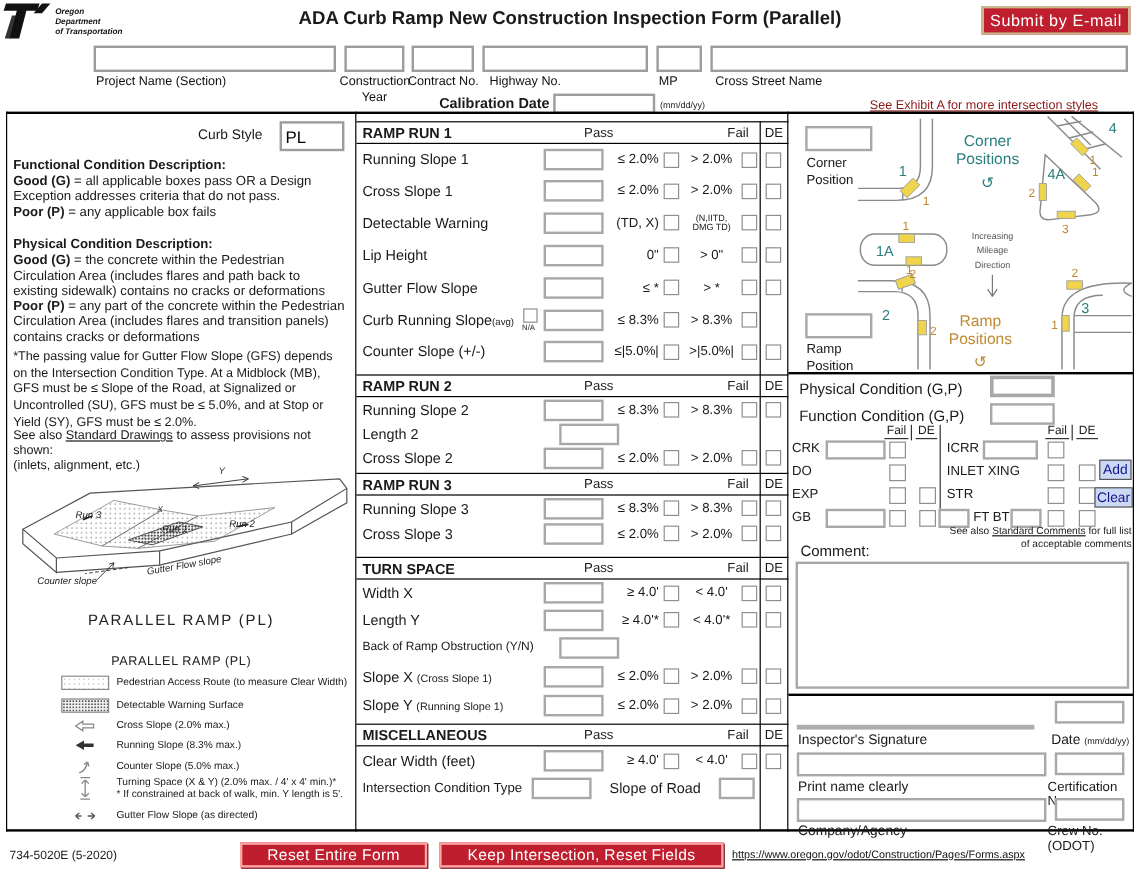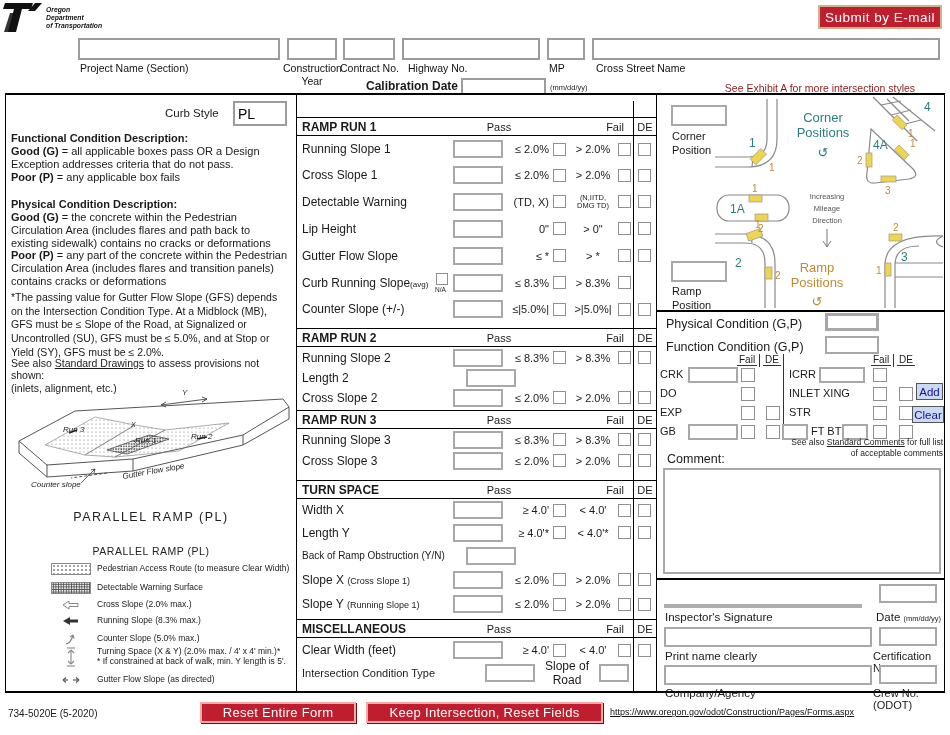--- a/index.html
+++ b/index.html
@@ -74,20 +74,21 @@
       <g fill="#111">
         <path d="M3,2 L31,2 L29,8 L20,8 L14,31 L6,31 L12,8 L1,8 Z"></path>
         <path d="M33,2 L40,2 L33,10 L26,10 Z"></path>
         <path d="M8,12 L13,12 L7,31 L2,31 Z" opacity=".85"></path>
       </g>
       <text x="44" y="11" font-size="6.8" font-style="italic" font-weight="bold" fill="#111">Oregon</text>
       <text x="44" y="19" font-size="6.8" font-style="italic" font-weight="bold" fill="#111">Department</text>
       <text x="44" y="27" font-size="6.8" font-style="italic" font-weight="bold" fill="#111">of Transportation</text>
     </svg>
   </div>
+  <div id="title">ADA Curb Ramp New Construction Inspection Form (Parallel)</div>
   <div id="submit-btn">Submit by E-mail</div>
 
   <div class="fld" style="left:78px;top:38px;width:202px;height:22px;"></div>
   <div class="fld" style="left:287px;top:38px;width:50px;height:22px;"></div>
   <div class="fld" style="left:343px;top:38px;width:52px;height:22px;"></div>
   <div class="fld" style="left:402px;top:38px;width:138px;height:22px;"></div>
   <div class="fld" style="left:547px;top:38px;width:38px;height:22px;"></div>
   <div class="fld" style="left:592px;top:38px;width:348px;height:22px;"></div>
   <div class="lbl" style="left:80px;top:62px;">Project Name (Section)</div>
   <div class="lbl" style="left:283px;top:62px;width:58px;text-align:center;line-height:1.2;">
@@ -240,21 +241,21 @@
             </g>
           </svg>
       </div>
       <div class="leg-t">Gutter Flow Slope (as directed)</div>
     </div>
   </div>
 
   <div id="midcol">
     <div id="mid-de-line"></div>
 
-    <div class="sec" style="margin-top:22px;">
+    <div class="sec" style="margin-top:6px;">
       <div class="sec-h">
         <span class="t">RAMP RUN 1</span>
         <span class="ph">Pass</span>
         <span class="fh">Fail</span>
         <span class="dh">DE</span>
       </div>
       <div class="row" style="height:26px;">
         <div class="rlabel">Running Slope 1</div>
         <div class="ibox"></div>
         <div class="crit">≤ 2.0%</div>
@@ -479,21 +480,21 @@
         <div class="cb"></div>
         <div class="critf" style="margin-left:4px;">&lt; 4.0'</div>
         <div class="cb cbf"></div>
         <div class="de-cell">
             <div class="cb"></div>
           </div>
       </div>
       <div class="row" style="height:21px;">
         <div class="rlabel" style="font-size:11px;">Intersection Condition Type</div>
         <div class="ibox"></div>
-        <div style="width:64px;flex:none;text-align:center;font-size:12px;">Slope of Road</div>
+        <div style="width:106px;flex:none;text-align:center;font-size:12px;">Slope of Road</div>
         <div class="ibox" style="width:30px;"></div>
         <div class="spacer" style="width:2px;"></div>
         <div class="de-cell"></div>
       </div>
     </div>
   </div>
 
   <div id="rightcol">
 
     <div class="rfld" style="left:14px;top:10px;width:56px;height:21px;"></div>

